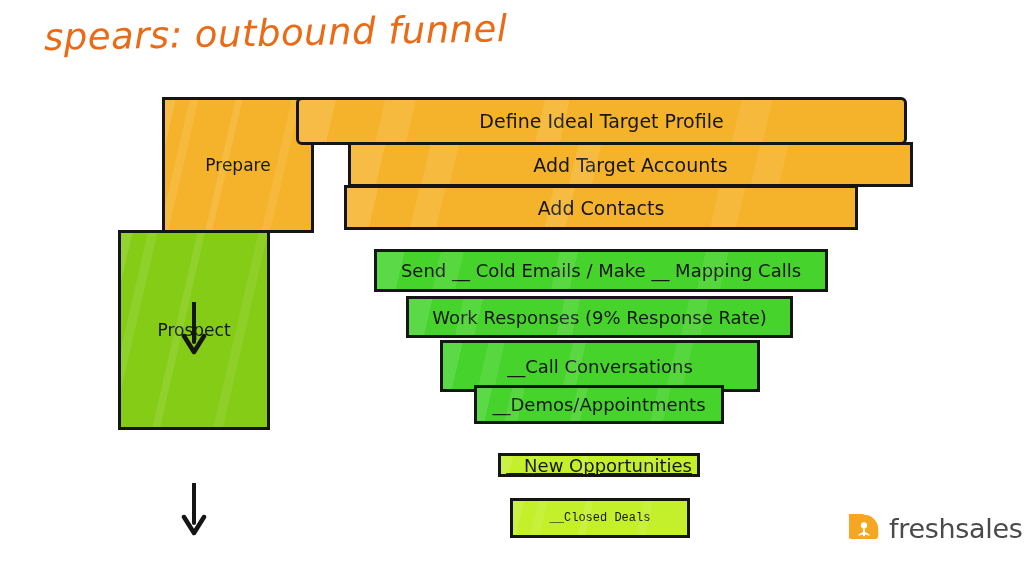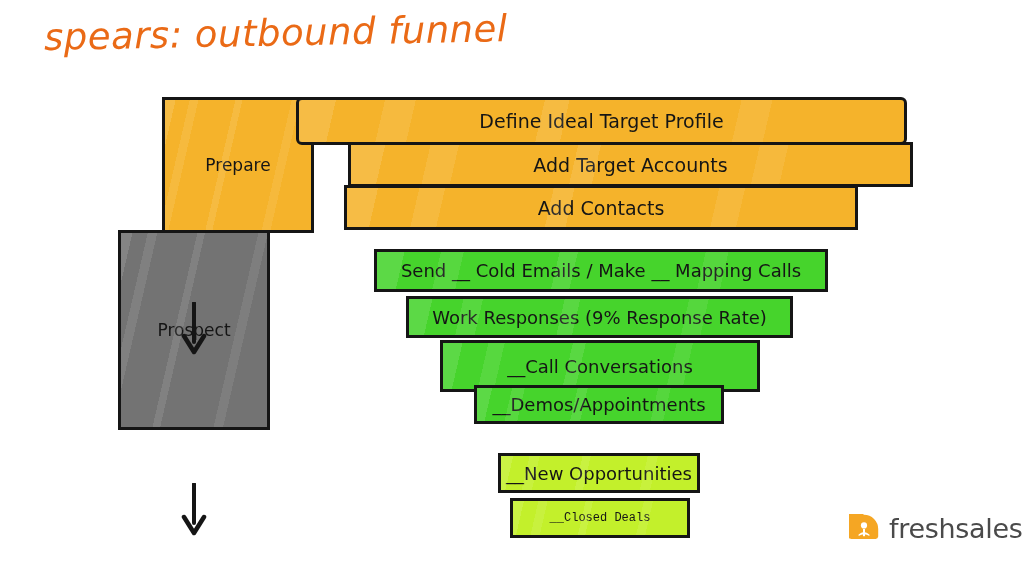--- a/index.html
+++ b/index.html
@@ -31,21 +31,21 @@
     border:3px solid #151515;
     box-sizing:border-box;
     display:flex;align-items:center;justify-content:center;
     text-align:center;
     color:#151515;
     font-size:17px;line-height:22px;
     font-family:"DejaVu Sans","Liberation Sans",sans-serif;
   }
   .stage span{display:block;padding:0 6px;}
   .stage-prepare{top:0;height:136px;background:#f5b32b;margin-left:44px;}
-  .stage-prospect{top:133px;height:200px;background:#737373;}
+  .stage-prospect{top:133px;height:200px;background:#84cc16;}
   .stage-begin{top:331px;height:112px;background:#c3f02b;}
 
   .arrow{position:absolute;left:50%;transform:translateX(-50%);width:26px;height:54px;}
   .arrow-1{top:205px;}
   .arrow-2{top:386px;}
 
   
   .bar{
     position:absolute;
     border:3px solid #151515;
@@ -130,21 +130,21 @@
   </div>
 
   <div class="bar tone-green" style="left:440px;top:340px;width:320px;height:52px;font-size:18px;">
     <span class="bar-label">__Call Conversations</span>
   </div>
 
   <div class="bar tone-green" style="left:474px;top:385px;width:250px;height:39px;font-size:18px;text-align:right;">
     <span class="bar-label">__Demos/Appointments</span>
   </div>
 
-  <div class="bar tone-lime" style="left:498px;top:453px;width:202px;height:40px;font-size:18px;">
+  <div class="bar tone-lime" style="left:498px;top:453px;width:202px;height:24px;font-size:18px;text-decoration:underline;">
     <span class="bar-label">__New Opportunities</span>
   </div>
 
   <div class="bar tone-lime" style="left:510px;top:498px;width:180px;height:40px;font-size:12px;font-family:Liberation Mono, monospace;">
     <span class="bar-label">__Closed Deals</span>
   </div>
 
   <div class="logo">
     <span class="logo-mark">
       <svg viewBox="0 0 30 30" width="30" height="30">

